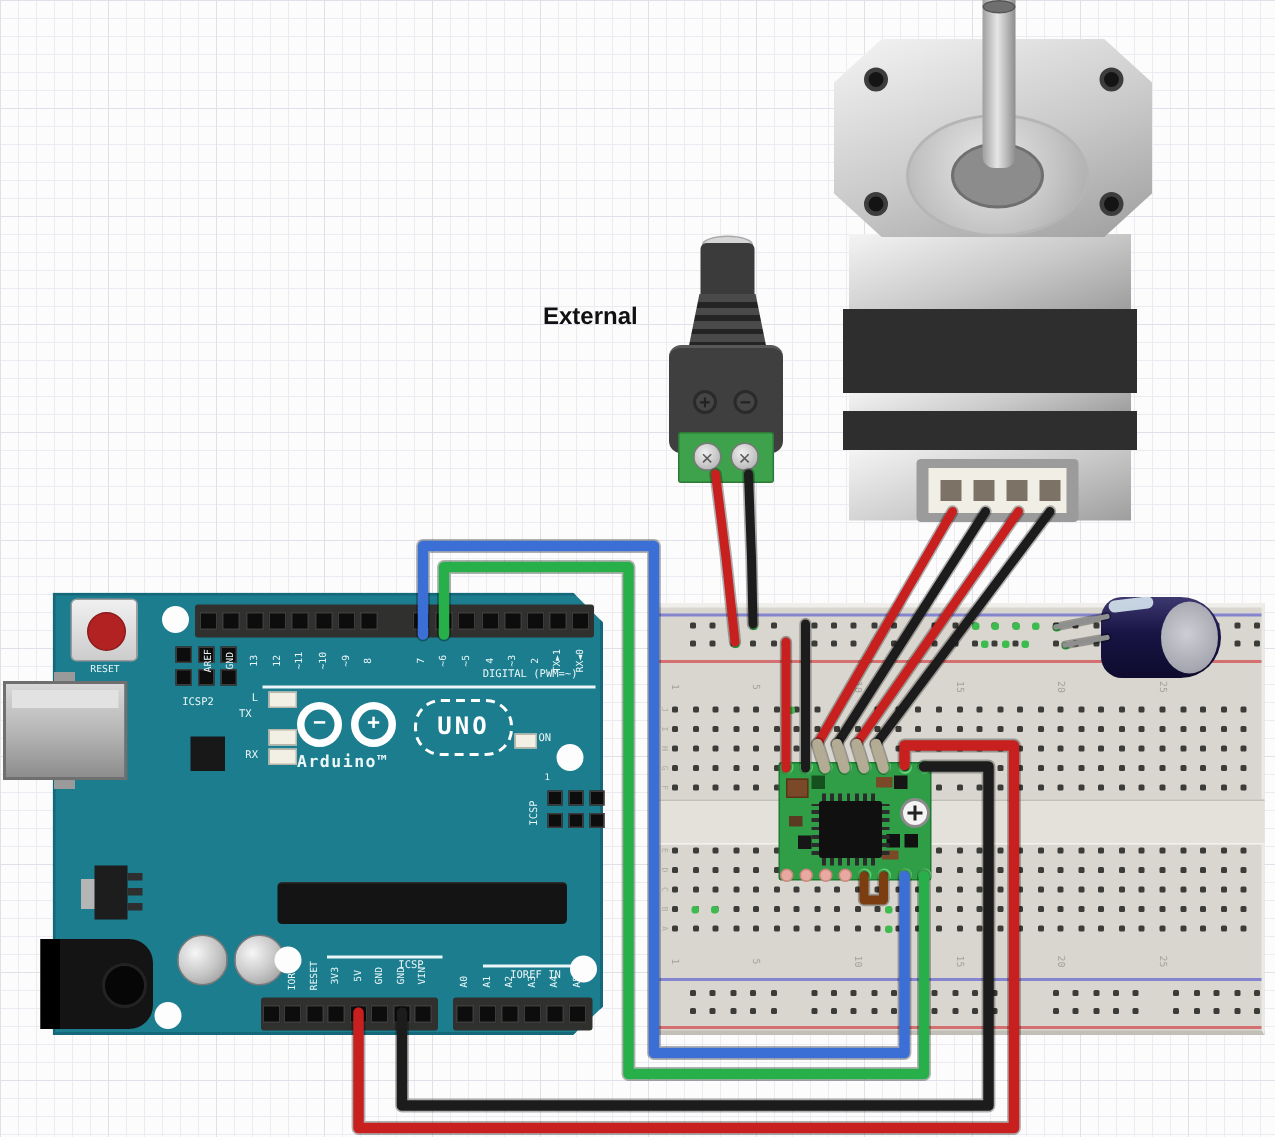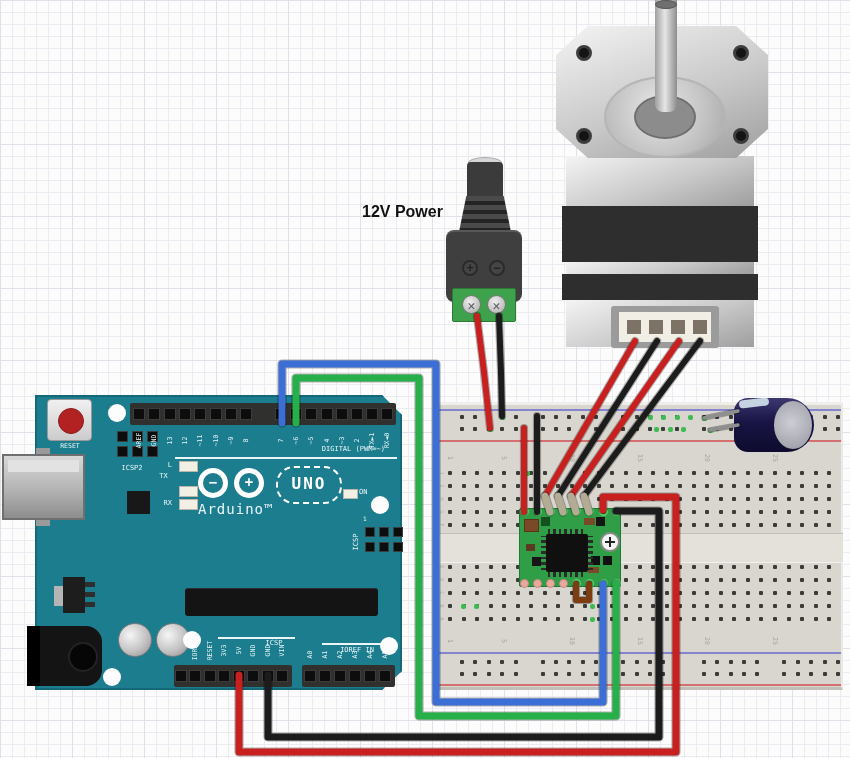--- a/index.html
+++ b/index.html
@@ -597,21 +597,21 @@
   <div class="silk" style="left:155px;top:499px;width:17px;font-size:7px;text-align:right;">RX</div>
   <div class="led" style="left:179px;top:499px;"></div>
   <div class="led" style="left:343px;top:489px;width:13px;height:8px;"></div>
   <div class="silk" style="left:359px;top:488px;width:16px;font-size:7px;">ON</div>
 
   <div class="abs" style="left:127px;top:491px;width:23px;height:23px;background:#181818;"></div>
 
   <div class="abs inf-circle" style="left:198px;top:468px;"><span>−</span></div>
   <div class="abs inf-circle" style="left:234px;top:468px;"><span>+</span></div>
   <div class="abs" id="uno-badge">UNO</div>
-  <div class="silk" style="left:198px;top:501px;width:80px;font-size:14px;font-weight:normal;letter-spacing:1px;">Arduino™</div>
+  <div class="silk" style="left:198px;top:501px;width:80px;font-size:11px;font-weight:bold;letter-spacing:1px;">Arduino™</div>
 
   <div id="icsp-pins">
       <div class="pin" style="left: 365px; top: 527px; width: 10px; height: 10px; position: absolute;"></div>
       <div class="pin" style="left: 365px; top: 542px; width: 10px; height: 10px; position: absolute;"></div>
       <div class="pin" style="left: 379px; top: 527px; width: 10px; height: 10px; position: absolute;"></div>
       <div class="pin" style="left: 379px; top: 542px; width: 10px; height: 10px; position: absolute;"></div>
       <div class="pin" style="left: 393px; top: 527px; width: 10px; height: 10px; position: absolute;"></div>
       <div class="pin" style="left: 393px; top: 542px; width: 10px; height: 10px; position: absolute;"></div>
     </div>
   <div class="silk" style="left:340px;top:538px;width:32px;font-size:7px;text-align:center;transform:rotate(-90deg);">ICSP</div>
@@ -791,15 +791,15 @@
       <polyline points="589,512 584,496" fill="none" stroke="#b3ab94" stroke-width="7" stroke-linejoin="round" stroke-linecap="round"></polyline>
       <polyline points="576,584 576,600 589,600 589,584" fill="none" stroke="rgba(0,0,0,0.3)" stroke-width="8.2" stroke-linejoin="round" stroke-linecap="round"></polyline>
       <polyline points="576,584 576,600 589,600 589,584" fill="none" stroke="#7c3d10" stroke-width="6" stroke-linejoin="round" stroke-linecap="round"></polyline>
       <polyline points="704,418 738,411" fill="none" stroke="rgba(0,0,0,0.3)" stroke-width="5.7" stroke-linejoin="round" stroke-linecap="round"></polyline>
       <polyline points="704,418 738,411" fill="none" stroke="#8f8f8f" stroke-width="3.5" stroke-linejoin="round" stroke-linecap="round"></polyline>
       <polyline points="710,430 738,425" fill="none" stroke="rgba(0,0,0,0.3)" stroke-width="5.7" stroke-linejoin="round" stroke-linecap="round"></polyline>
       <polyline points="710,430 738,425" fill="none" stroke="#8f8f8f" stroke-width="3.5" stroke-linejoin="round" stroke-linecap="round"></polyline>
     </svg>
 
   <div class="abs" id="annotation">
-    <div>12V Power</div>
+    <div>External</div>
   </div>
 </div>
 
 </body></html>

